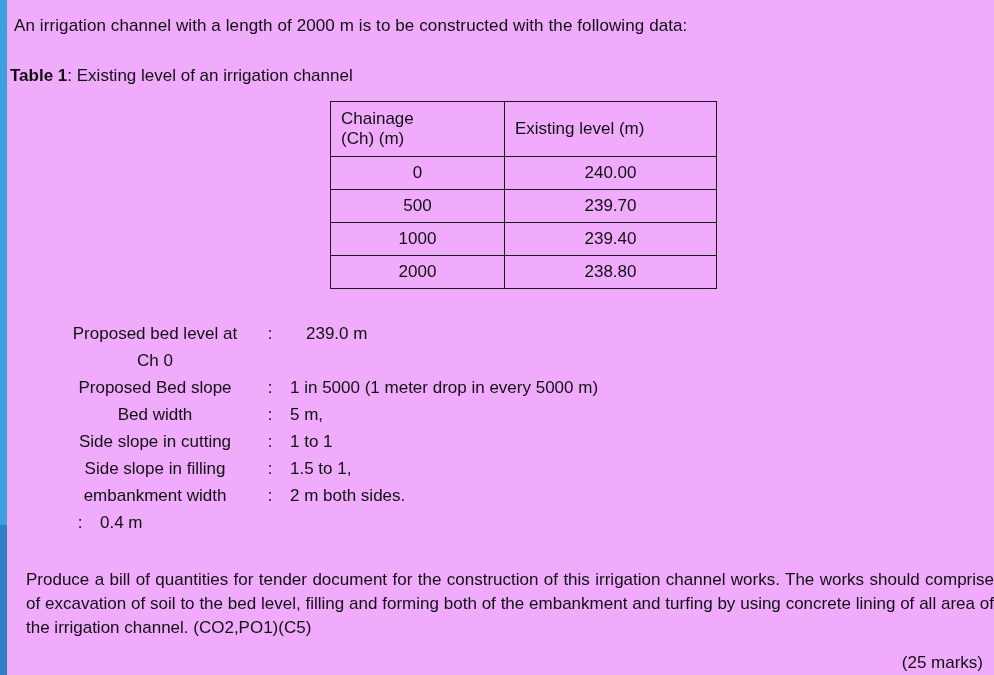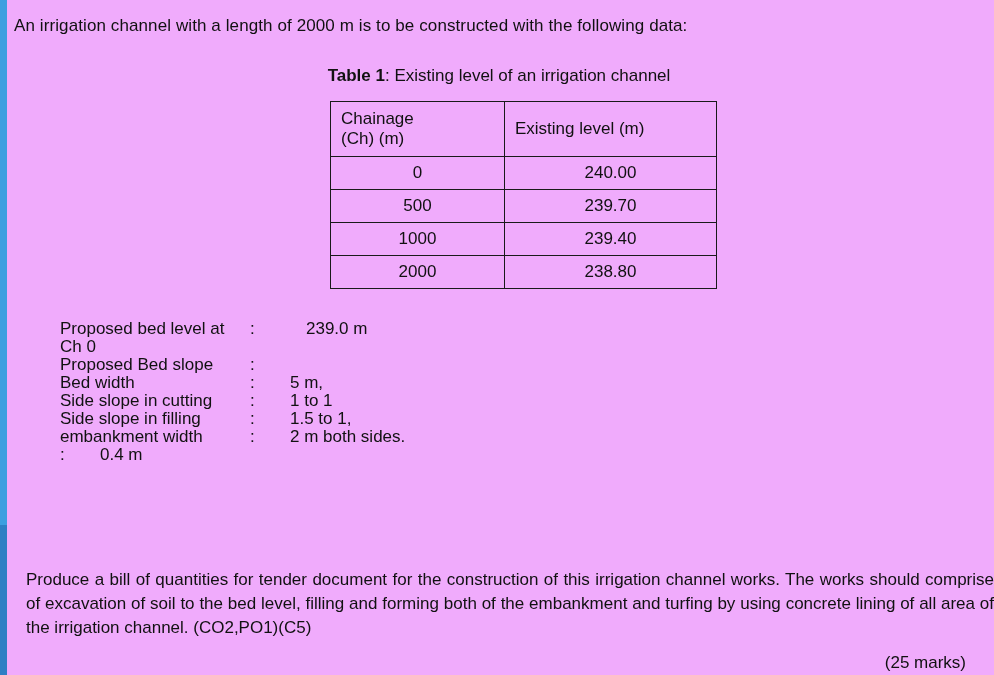--- a/index.html
+++ b/index.html
@@ -50,21 +50,21 @@
     top: 16px;
     font-size: 17px;
     letter-spacing: 0.1px;
     white-space: nowrap;
   }
   .table-caption {
     position: absolute;
     left: 0;
     right: 0;
     top: 66px;
-    text-align: center;
+    text-align: left;
     font-size: 17px;
   }
   .table-caption b { font-weight: bold; }
 
   table.levels {
     position: absolute;
     left: 320px;
     top: 101px;
     border-collapse: collapse;
     font-size: 17px;
@@ -83,21 +83,22 @@
     line-height: 1.15;
   }
   table.levels col.c1 { width: 174px; }
   table.levels col.c2 { width: 212px; }
 
   .spec-list {
     position: absolute;
     left: 50px;
     top: 320px;
     font-size: 17px;
-    line-height: 18px;
+    line-height: 27px;
+    text-align: center;
   }
   .spec-row {
     display: flex;
   }
   .spec-label { width: 190px; }
   .spec-colon { width: 40px; }
   .spec-value { white-space: nowrap; }
   .spec-value.indent { padding-left: 16px; }
 
   .notes {
@@ -114,21 +115,21 @@
     left: 4px;
     top: 568px;
     width: 968px;
     font-size: 17px;
     line-height: 24px;
     text-align: justify;
     margin-left: 12px;
   }
   .marks {
     position: absolute;
-    right: 22px;
+    right: 5px;
     top: 653px;
     font-size: 17px;
     margin-left: 8px;
   }
 </style>
 </head>
 <body>
 
 <div id="page">
 
@@ -177,20 +178,21 @@
 
     <div class="spec-list">
       <div class="spec-row">
         <span class="spec-label">Proposed bed level at Ch 0</span>
         <span class="spec-colon">:</span>
         <span class="spec-value indent">239.0 m</span>
       </div>
       <div class="spec-row">
         <span class="spec-label">Proposed Bed slope</span>
         <span class="spec-colon">:</span>
+        <span class="spec-value">1 in 5000 (1 meter drop in every 5000 m)</span>
       </div>
       <div class="spec-row">
         <span class="spec-label">Bed width</span>
         <span class="spec-colon">:</span>
         <span class="spec-value">5 m,</span>
       </div>
       <div class="spec-row">
         <span class="spec-label">Side slope in cutting</span>
         <span class="spec-colon">:</span>
         <span class="spec-value">1 to 1</span>

